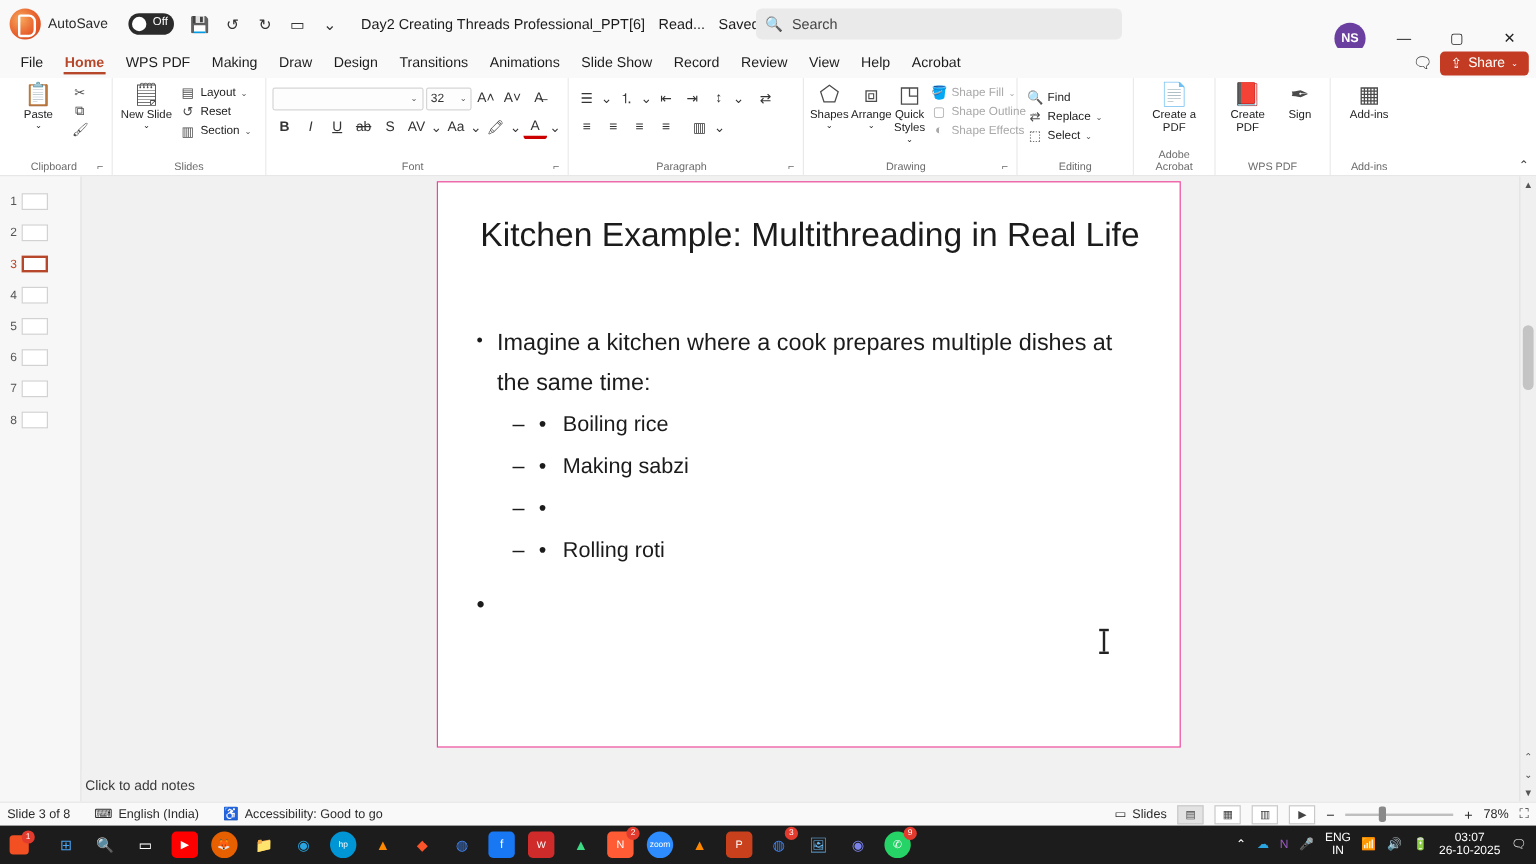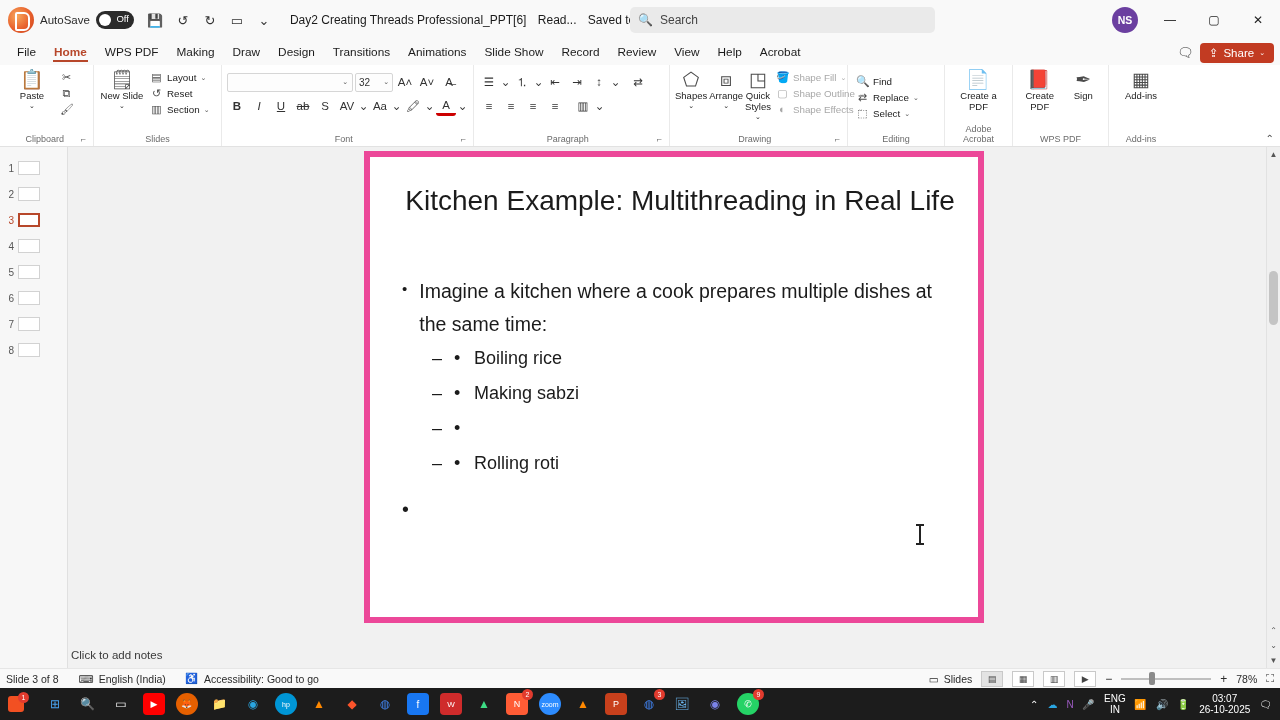--- a/index.html
+++ b/index.html
@@ -30,21 +30,21 @@
     margin: 0 6px 0 2px;
     position: relative;
   }
   .pp-logo::after {
     content: "";
     position: absolute; left: 7px; top: 5px;
     width: 11px; height: 15px;
     border: 2px solid #fff;
     border-radius: 2px 6px 6px 2px;
   }
-  .autosave { display: flex; align-items: center; gap: 6px; margin-right: 8px; }
+  .autosave { display: flex; align-items: center; gap: 17px; margin-right: 8px; }
   .autosave-label { font-size: 11.5px; color: #2b2b2b; }
   .toggle {
     width: 38px; height: 18px; border-radius: 9px;
     background: #2b2b2b; position: relative;
   }
   .toggle .knob {
     position: absolute; left: 3px; top: 3px;
     width: 12px; height: 12px; border-radius: 50%;
     background: #fff;
   }
@@ -70,21 +70,21 @@
     width: 305px; height: 26px;
     background: #eaeaea;
     border-radius: 5px;
     display: flex; align-items: center;
     padding: 0 8px;
     gap: 7px;
     color: #444;
     font-size: 12px;
   }
   .win-ctrl {
-    position: absolute; right: 0; top: 0;
+    position: absolute; right: 0; top: 12px;
     height: 40px; display: flex; align-items: center;
   }
   .win-ctrl .b {
     width: 44px; height: 40px;
     display: flex; align-items: center; justify-content: center;
     font-size: 12px; color: #222;
   }
   .avatar {
     width: 26px; height: 26px; border-radius: 50%;
     background: #6b3fa0; color: #fff;
@@ -223,21 +223,21 @@
 
   .slidearea {
     flex: 1;
     position: relative;
     display: flex; align-items: flex-start; justify-content: center;
     padding-top: 4px;
   }
   .slide {
     width: 620px; height: 472px;
     background: #fff;
-    border: 6px solid #ec4899;
+    border: 1px solid #ec4899;
     position: relative;
     overflow: hidden;
   }
   .slide-title {
     position: absolute; left: 30px; top: 22px; width: 560px;
     text-align: center;
     font-size: 28px;
     line-height: 1.6;
     color: #1b1b1b;
   }

